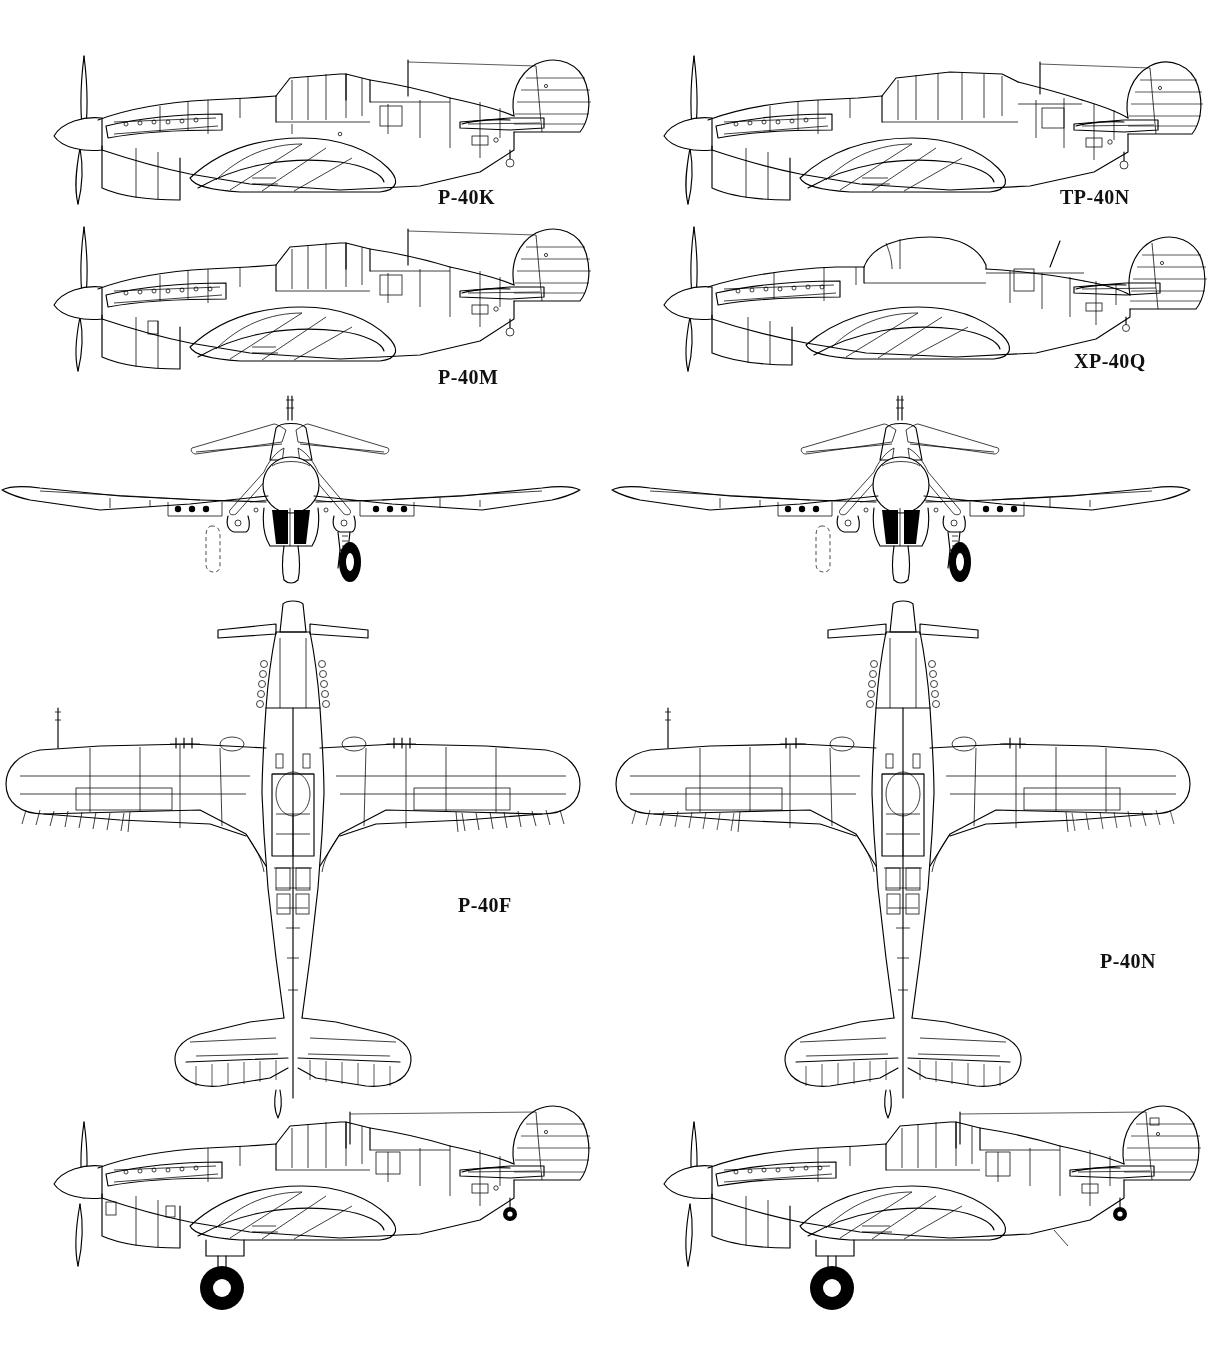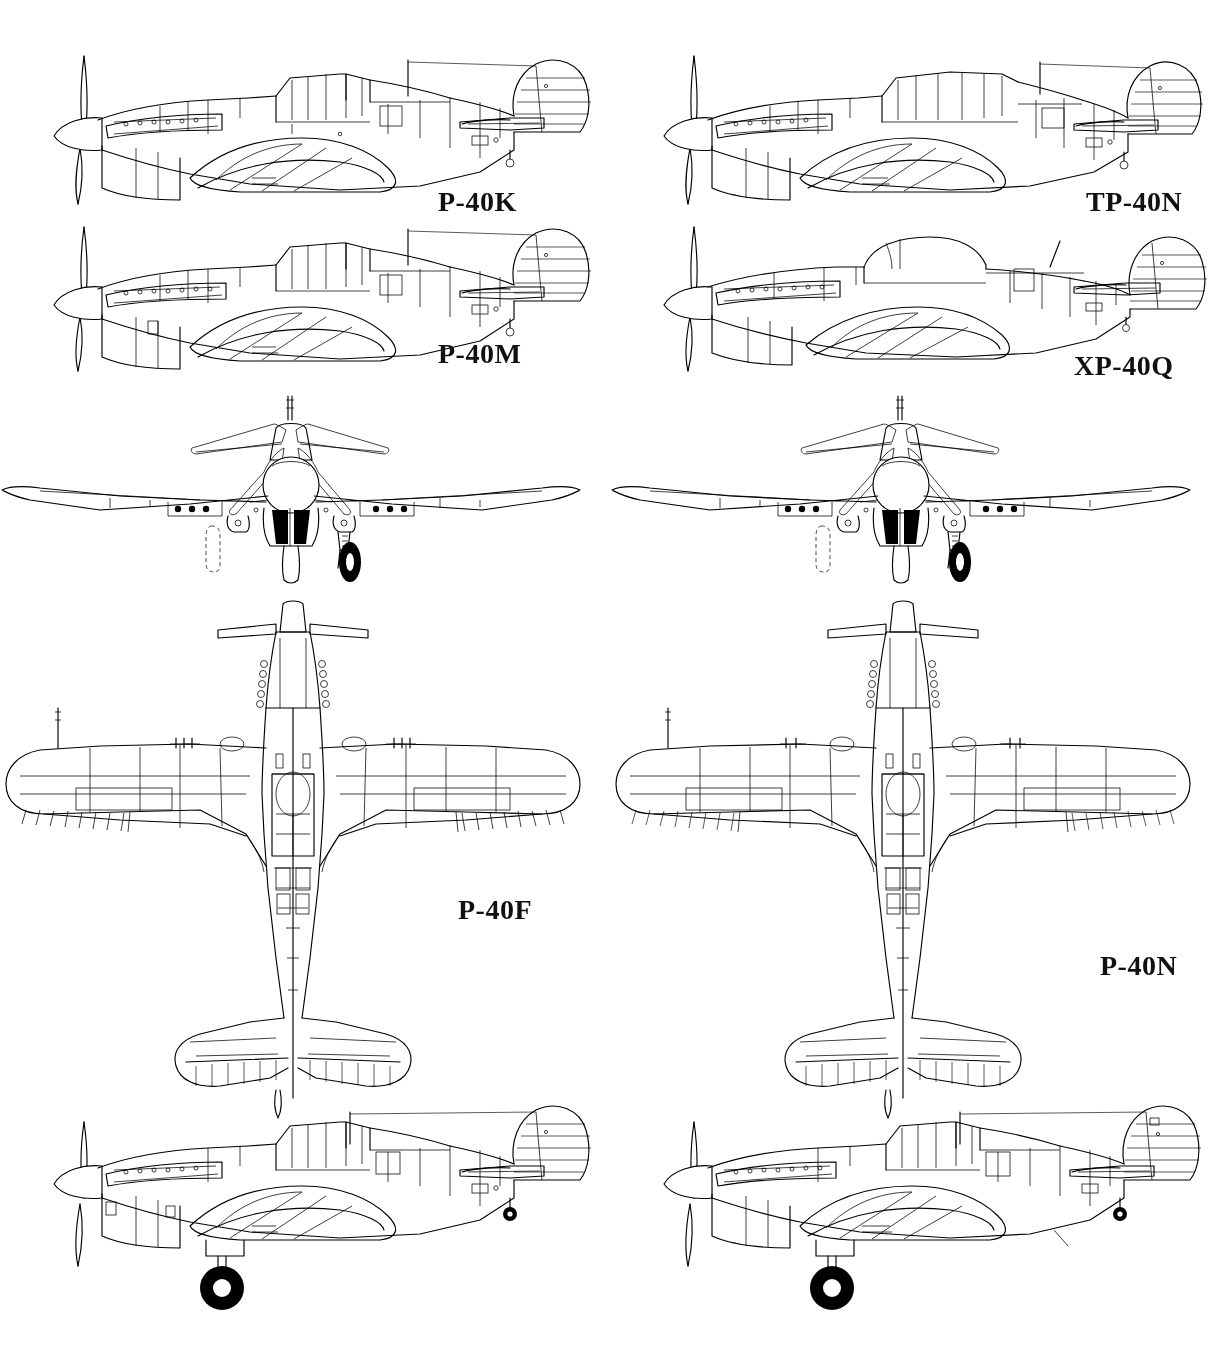--- a/index.html
+++ b/index.html
@@ -10,21 +10,21 @@
     position:relative;
     overflow:hidden;
   }
   .plate{position:absolute;inset:0;}
   .view{position:absolute;}
   .view svg{display:block;width:100%;height:100%;overflow:visible;}
   .vlabel{
     position:absolute;
     font-family:"Liberation Serif",serif;
     font-weight:bold;
-    font-size:28px;
+    font-size:20px;
     letter-spacing:.5px;
     color:#111;
     white-space:nowrap;
   }
   
   svg .ln{fill:none;stroke:#000;stroke-width:1.15;stroke-linejoin:round;stroke-linecap:round;}
   svg .lnT{fill:none;stroke:#000;stroke-width:.75;}
   svg .lnH{fill:none;stroke:#000;stroke-width:.65;}
   svg .fillW{fill:#fff;stroke:#000;stroke-width:1.15;}
   svg .fillWT{fill:#fff;stroke:#000;stroke-width:.75;}
@@ -190,21 +190,21 @@
         <rect x="392" y="70" width="22" height="20" class="lnT"></rect>
         <rect x="436" y="100" width="16" height="9" class="lnT"></rect>
         <circle cx="460" cy="104" r="2.2" class="lnT"></circle>
         <path class="ln" d="M390 56 L 390 24"></path>
         <path class="lnH" d="M390 26 L 500 30"></path>
         <path class="ln" d="M474 114 L 474 124"></path>
         <circle cx="474" cy="127" r="4" class="fillWT"></circle>
       </g>
     </svg>
   </div>
-  <div class="vlabel" style="left:1086px;top:186px;text-align:right;">TP-40N</div>
+  <div class="vlabel" style="left:1060px;top:186px;text-align:right;">TP-40N</div>
 
   <div class="view" style="left:40px;top:225px;width:560px;height:150px;">
     <svg viewBox="0 0 560 150" preserveAspectRatio="none">
       <g>
         <g class="ln">
           <path d="M44 2 C 40 32 40 62 44 86"></path>
             <path d="M44 86 C 48 62 48 32 44 2"></path>
           <path d="M40 92 C 36 112 34 130 38 146"></path>
             <path d="M38 146 C 42 130 44 112 40 92"></path>
         </g>
@@ -266,21 +266,21 @@
         <rect x="432" y="80" width="16" height="9" class="lnT"></rect>
         <circle cx="456" cy="84" r="2.2" class="lnT"></circle>
         <rect x="108" y="96" width="10" height="13" class="lnT"></rect>
         <path class="ln" d="M368 40 L 368 4"></path>
         <path class="lnH" d="M368 6 L 496 10"></path>
         <path class="ln" d="M470 94 L 470 104"></path>
         <circle cx="470" cy="107" r="4" class="fillWT"></circle>
       </g>
     </svg>
   </div>
-  <div class="vlabel" style="left:438px;top:338px;">P-40M</div>
+  <div class="vlabel" style="left:438px;top:366px;">P-40M</div>
 
   <div class="view" style="left:650px;top:225px;width:560px;height:150px;">
     <svg viewBox="0 0 560 150" preserveAspectRatio="none">
       <g>
         <g class="ln">
           <path d="M44 2 C 40 32 40 62 44 86"></path>
             <path d="M44 86 C 48 62 48 32 44 2"></path>
           <path d="M40 92 C 36 112 34 130 38 146"></path>
             <path d="M38 146 C 42 130 44 112 40 92"></path>
         </g>

